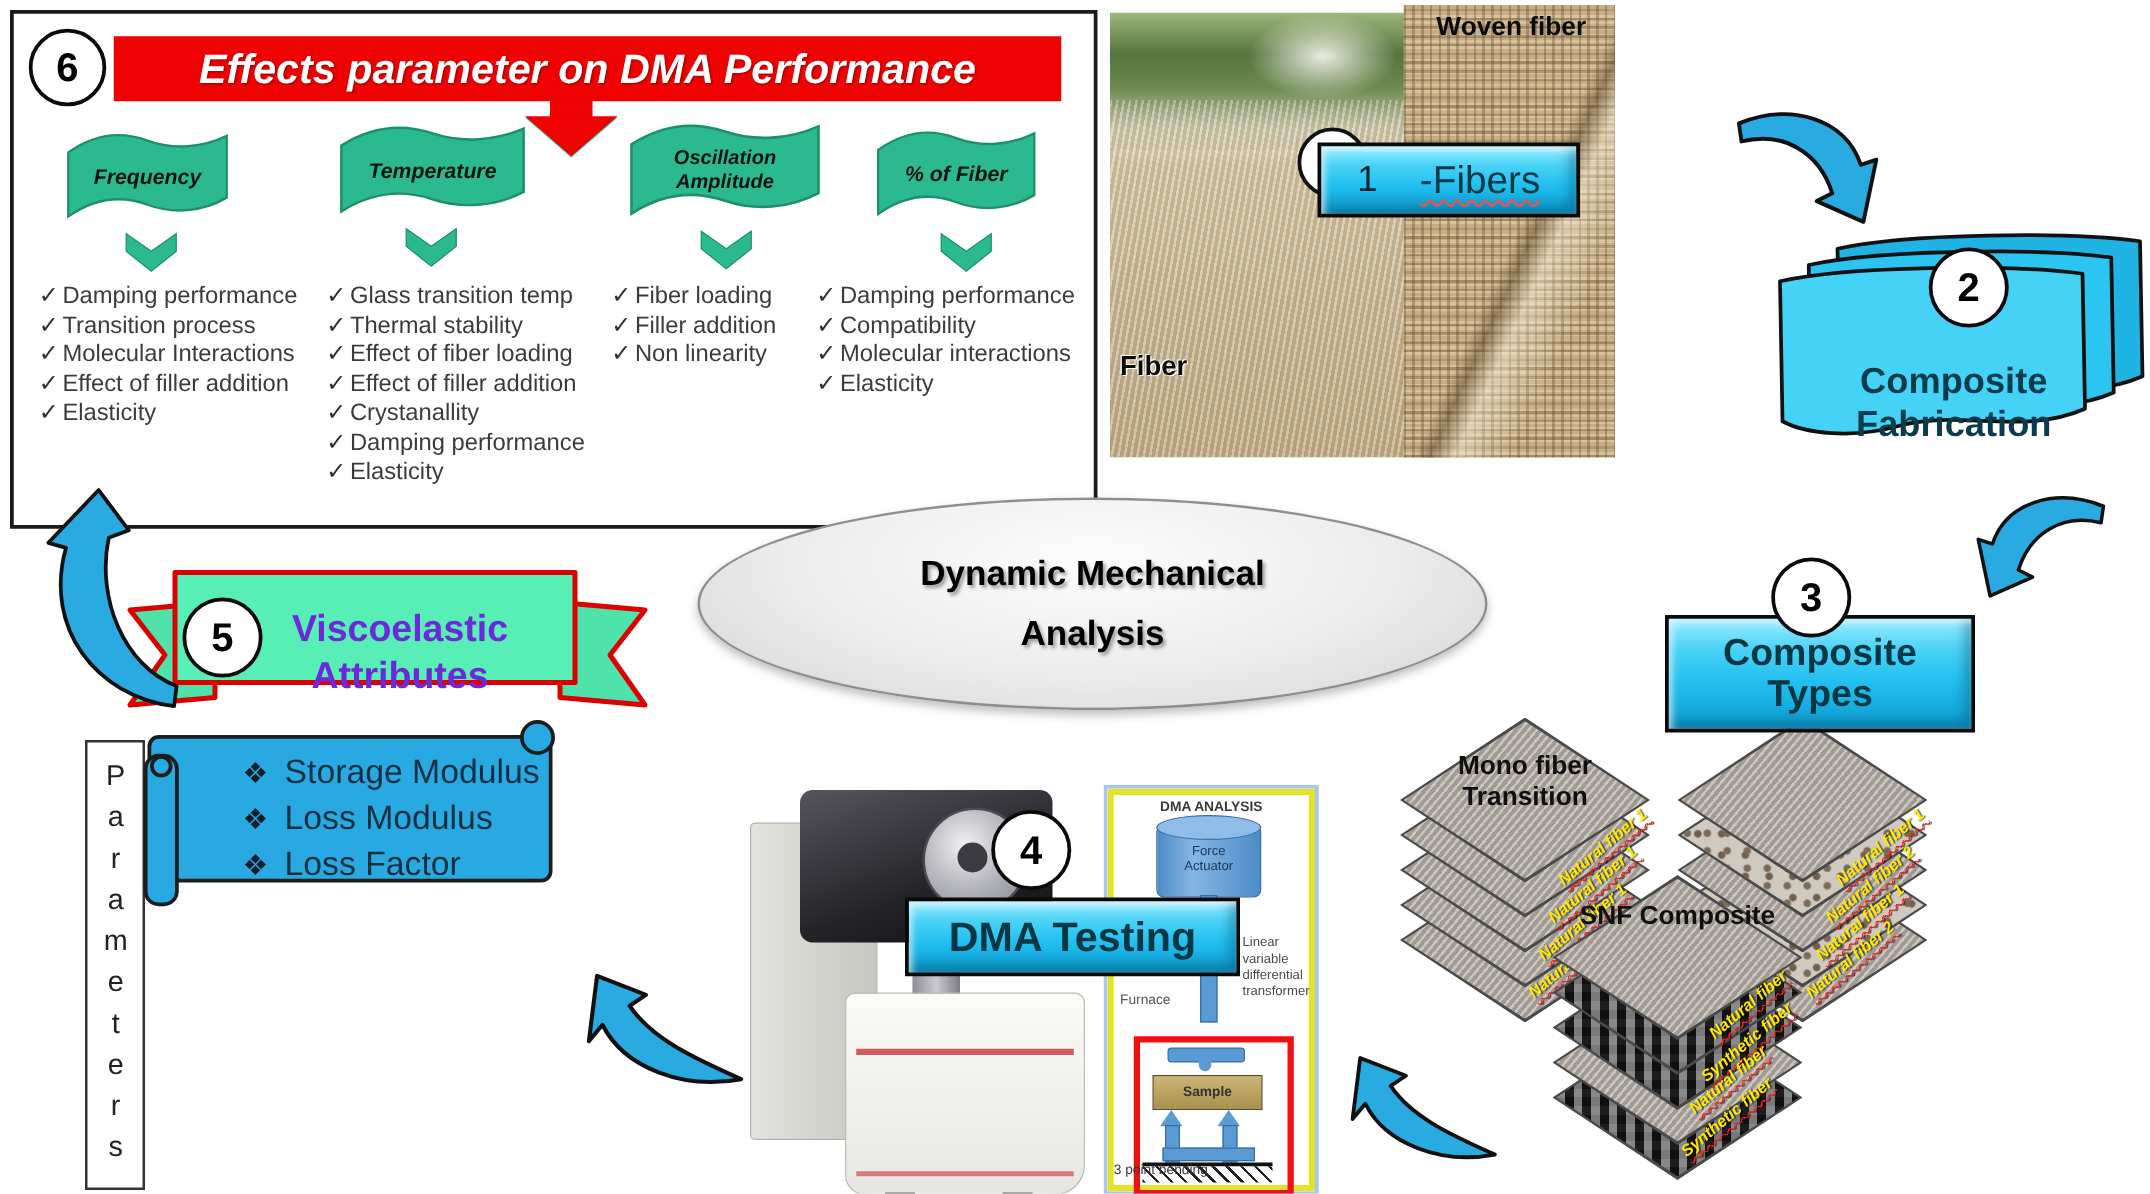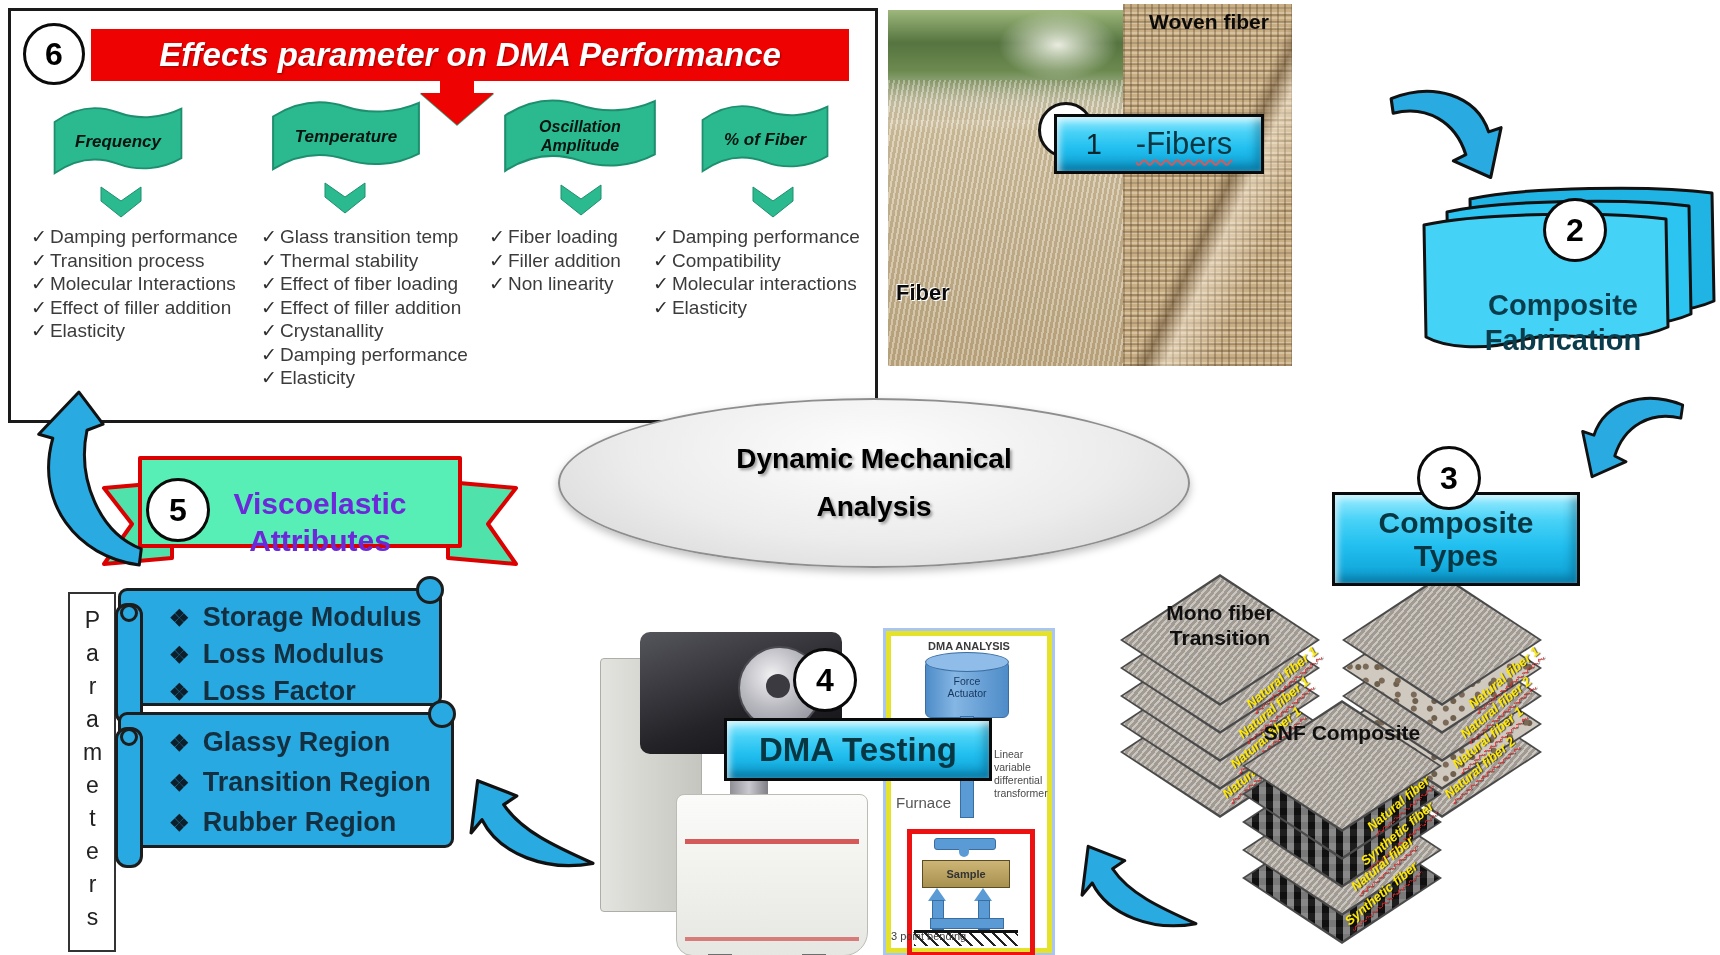--- a/index.html
+++ b/index.html
@@ -88,21 +88,21 @@
     writing-mode:vertical-rl;text-orientation:upright;letter-spacing:7px;font-size:23px;color:#222;}
   .scroll{position:absolute;background:#29a9e1;border:3px solid #1d1d1d;border-radius:9px;z-index:10;}
   .scroll .roll{position:absolute;left:-6px;top:12px;width:22px;height:104%;background:#29a9e1;
     border:3px solid #1d1d1d;border-radius:12px;}
   .scroll .roll::before{content:"";position:absolute;left:2px;top:-2px;width:12px;height:12px;border:3px solid #1d1d1d;
     border-radius:50%;background:#29a9e1;}
   .scroll .curl{position:absolute;top:-15px;right:-5px;width:22px;height:22px;border:3px solid #1d1d1d;border-radius:50%;background:#29a9e1;}
   #scroll1{left:118px;top:588px;width:318px;height:112px;}
   #scroll2{left:118px;top:712px;width:330px;height:130px;}
   .sitems{position:absolute;left:48px;top:8px;right:6px;}
-  .sitem{font-size:27px;line-height:36px;font-weight:700;color:#132f40;white-space:nowrap;}
+  .sitem{font-size:27px;line-height:36px;font-weight:400;color:#132f40;white-space:nowrap;margin-left:25px;}
   #scroll2 .sitem{line-height:39px;}
   .sitem .bul{color:#0d1f2a;margin-right:13px;font-size:23px;}
 
   
   #machine{left:588px;top:628px;width:292px;height:322px;z-index:7;}
   .m-back{position:absolute;left:12px;top:30px;width:100px;height:252px;background:linear-gradient(90deg,#e3e3df,#c6c6c0);
     border:1px solid #aeaea8;border-radius:4px;}
   .m-head{position:absolute;left:52px;top:4px;width:202px;height:122px;border-radius:10px;
     background:linear-gradient(160deg,#55555c 0%,#232328 60%,#0f0f13 100%);}
   .m-ring{position:absolute;left:150px;top:18px;width:80px;height:80px;border-radius:50%;
@@ -119,21 +119,21 @@
   #diagram{left:883px;top:628px;width:166px;height:322px;border:3px solid #a9c6f2;background:#fff;z-index:8;}
   #diagram .inner{position:absolute;inset:0;border:5px solid #e5e22c;background:#fff;}
   #diag-title{position:absolute;left:0;top:4px;width:100%;text-align:center;font-size:11px;font-weight:600;color:#3a3a3a;}
   #cyl{position:absolute;left:34px;top:24px;width:82px;height:56px;background:linear-gradient(90deg,#4e8cc8,#85b6e4 35%,#4e8cc8);
     border:1px solid #3a6da0;border-radius:6px;}
   #cyl::before{content:"";position:absolute;left:-1px;top:-9px;width:82px;height:18px;border-radius:50%;
     background:#8fbce8;border:1px solid #3a6da0;}
   #cyl .clabel{position:absolute;left:0;top:14px;width:100%;text-align:center;font-size:10.5px;line-height:12px;color:#17365c;}
   #rod{position:absolute;left:69px;top:80px;width:12px;height:100px;background:#5b9bd5;border:1px solid #3a6da0;}
   #lvdt{position:absolute;left:103px;top:112px;width:50px;font-size:10.5px;line-height:13px;color:#4a4a4a;}
-  #furnace-label{position:absolute;left:5px;top:158px;font-size:15px;color:#555;text-align:right;}
+  #furnace-label{position:absolute;left:5px;top:158px;font-size:11px;color:#555;text-align:right;}
   #redbox{position:absolute;left:16px;top:172px;width:118px;height:118px;border:5px solid #ee1111;margin-top:21px;}
   #crossbar{position:absolute;left:22px;top:4px;width:60px;height:10px;background:#5b9bd5;border:1px solid #3a6da0;border-radius:3px;}
   #tip{position:absolute;left:47px;top:14px;width:10px;height:9px;background:#5b9bd5;border-radius:0 0 5px 5px;}
   #sample{position:absolute;left:10px;top:26px;width:86px;height:26px;background:linear-gradient(#cdb577,#a8904e);
     border:1.5px solid #5c4c22;display:flex;align-items:center;justify-content:center;font-size:11px;font-weight:600;color:#333;}
   .uparrow{position:absolute;top:54px;width:0;height:0;border-left:9px solid transparent;border-right:9px solid transparent;
     border-bottom:13px solid #5b9bd5;}
   .ubar-v{position:absolute;top:66px;width:10px;height:28px;background:#5b9bd5;border:1px solid #3a6da0;}
   #ubar-h{position:absolute;left:18px;top:84px;width:72px;height:9px;background:#5b9bd5;border:1px solid #3a6da0;}
   #hatch{position:absolute;left:2px;top:96px;width:104px;height:13px;border-top:3px solid #111;
@@ -451,24 +451,14 @@
     <div class="roll"></div>
     <div class="curl"></div>
     <div class="sitems">
 
     <div class="sitem"><span class="bul">❖</span><span>Storage Modulus</span></div>
         <div class="sitem"><span class="bul">❖</span><span>Loss Modulus</span></div>
         <div class="sitem"><span class="bul">❖</span><span>Loss Factor</span></div>
       </div>
   </div>
 
-  <div id="scroll2" class="scroll">
-    <div class="roll"></div>
-    <div class="curl"></div>
-    <div class="sitems">
-
-    <div class="sitem"><span class="bul">❖</span><span>Glassy Region</span></div>
-        <div class="sitem"><span class="bul">❖</span><span>Transition Region</span></div>
-        <div class="sitem"><span class="bul">❖</span><span>Rubber Region</span></div>
-      </div>
-  </div>
 
 </div>
 
 </body></html>

